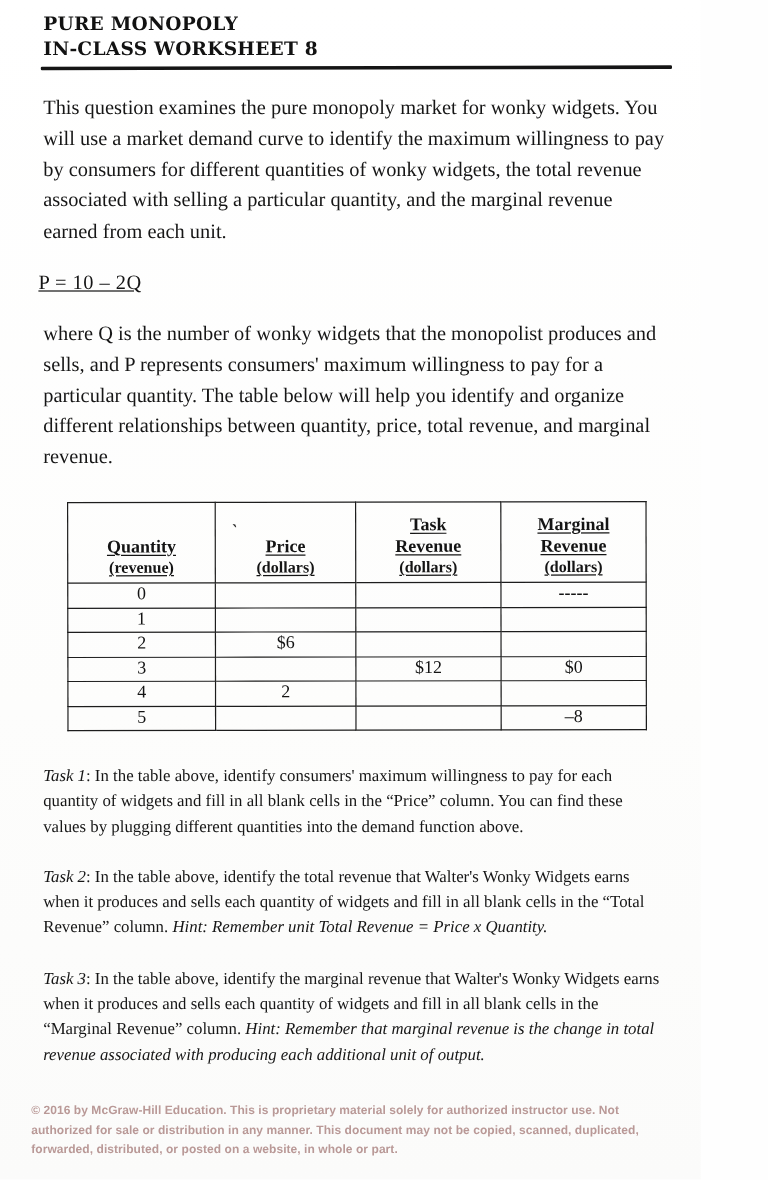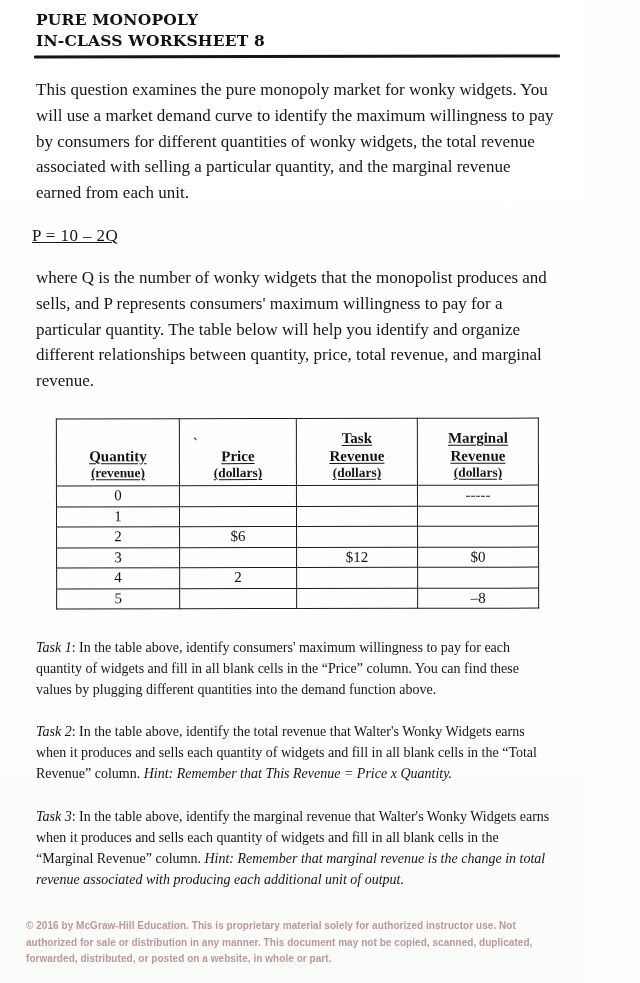--- a/index.html
+++ b/index.html
@@ -252,21 +252,21 @@
         </tr>
       </tbody>
     </table>
   </div>
 
   <p class="task t1">
     <span class="task-label">Task 1</span><span>: In the table above, identify consumers' maximum willingness to pay for each quantity of widgets and fill in all blank cells in the “Price” column. You can find these values by plugging different quantities into the demand function above.</span><span class="hint"></span>
   </p>
 
   <p class="task t2">
-    <span class="task-label">Task 2</span><span>: In the table above, identify the total revenue that Walter's Wonky Widgets earns when it produces and sells each quantity of widgets and fill in all blank cells in the “Total Revenue” column. </span><span class="hint">Hint: Remember that This Revenue = Price x Quantity.</span>
+    <span class="task-label">Task 2</span><span>: In the table above, identify the total revenue that Walter's Wonky Widgets earns when it produces and sells each quantity of widgets and fill in all blank cells in the “Total Revenue” column. </span><span class="hint">Hint: Remember unit Total Revenue = Price x Quantity.</span>
   </p>
 
   <p class="task t3">
     <span class="task-label">Task 3</span><span>: In the table above, identify the marginal revenue that Walter's Wonky Widgets earns when it produces and sells each quantity of widgets and fill in all blank cells in the “Marginal Revenue” column. </span><span class="hint">Hint: Remember that marginal revenue is the change in total revenue associated with producing each additional unit of output.</span>
   </p>
 
   <div class="footer">© 2016 by McGraw-Hill Education.  This is proprietary material solely for authorized instructor use. Not authorized for sale or distribution in any manner.  This document may not be copied, scanned, duplicated, forwarded, distributed, or posted on a website, in whole or part.</div>
 
 </div>
 

